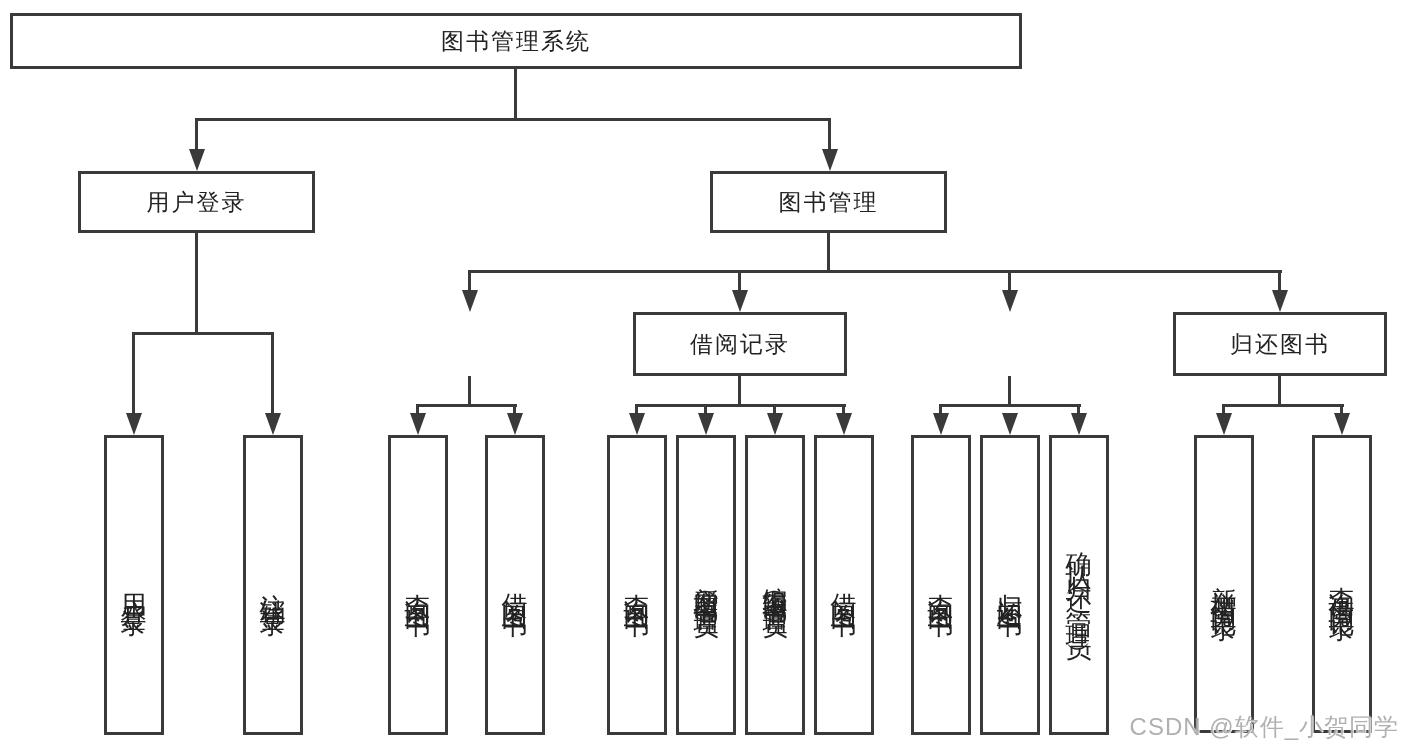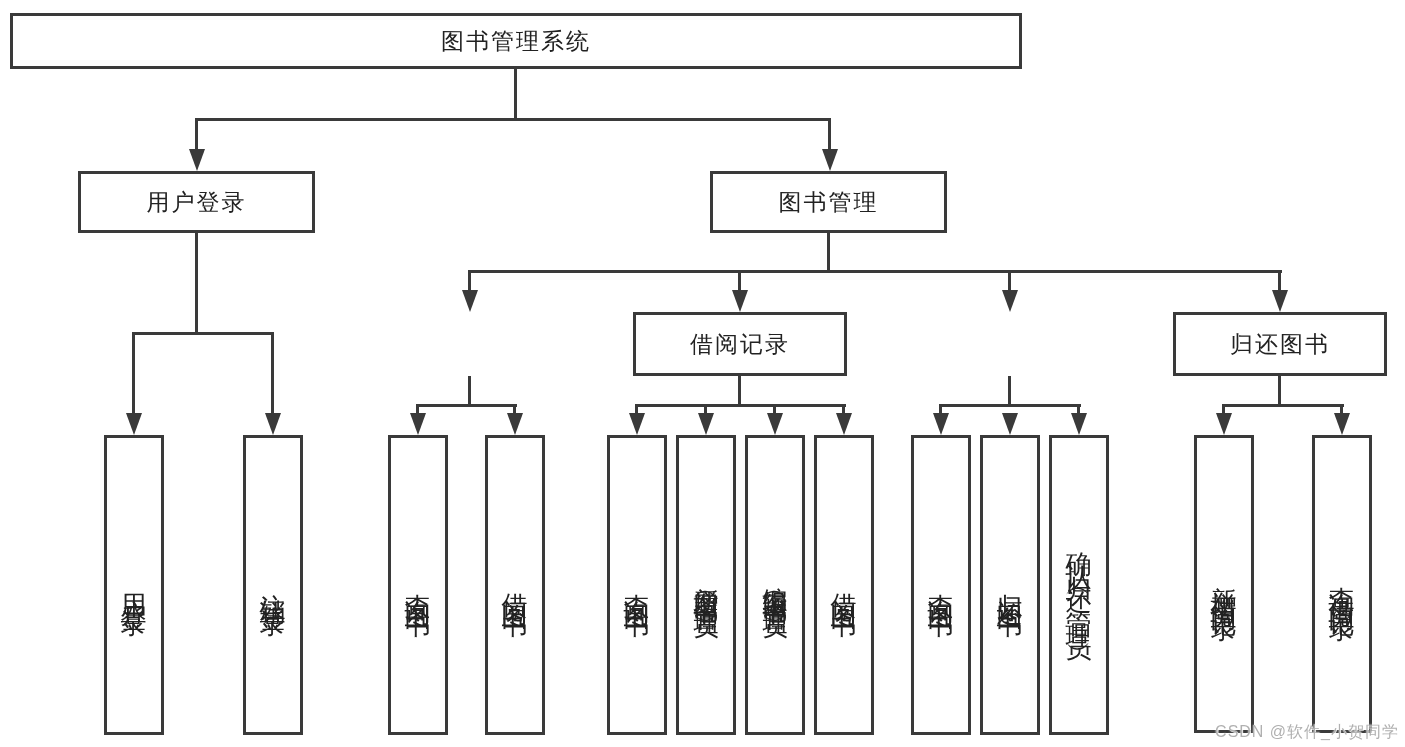--- a/index.html
+++ b/index.html
@@ -43,21 +43,21 @@
   .arrow{
     position:absolute;z-index:1;
     width:0;height:0;
     border-left:8px solid transparent;
     border-right:8px solid transparent;
     border-top:22px solid var(--line);
   }
   .watermark{
     position:absolute;
     right:6px;bottom:4px;
-    font-size:16px;
+    font-size:24px;
     color:var(--wm);
     letter-spacing:1px;
     z-index:3;
     text-shadow:0 0 2px #fff,1px 1px 0 rgba(255,255,255,.8);
     white-space:nowrap;
     margin-top:42px;
   }
 </style>
 </head>
 <body>

